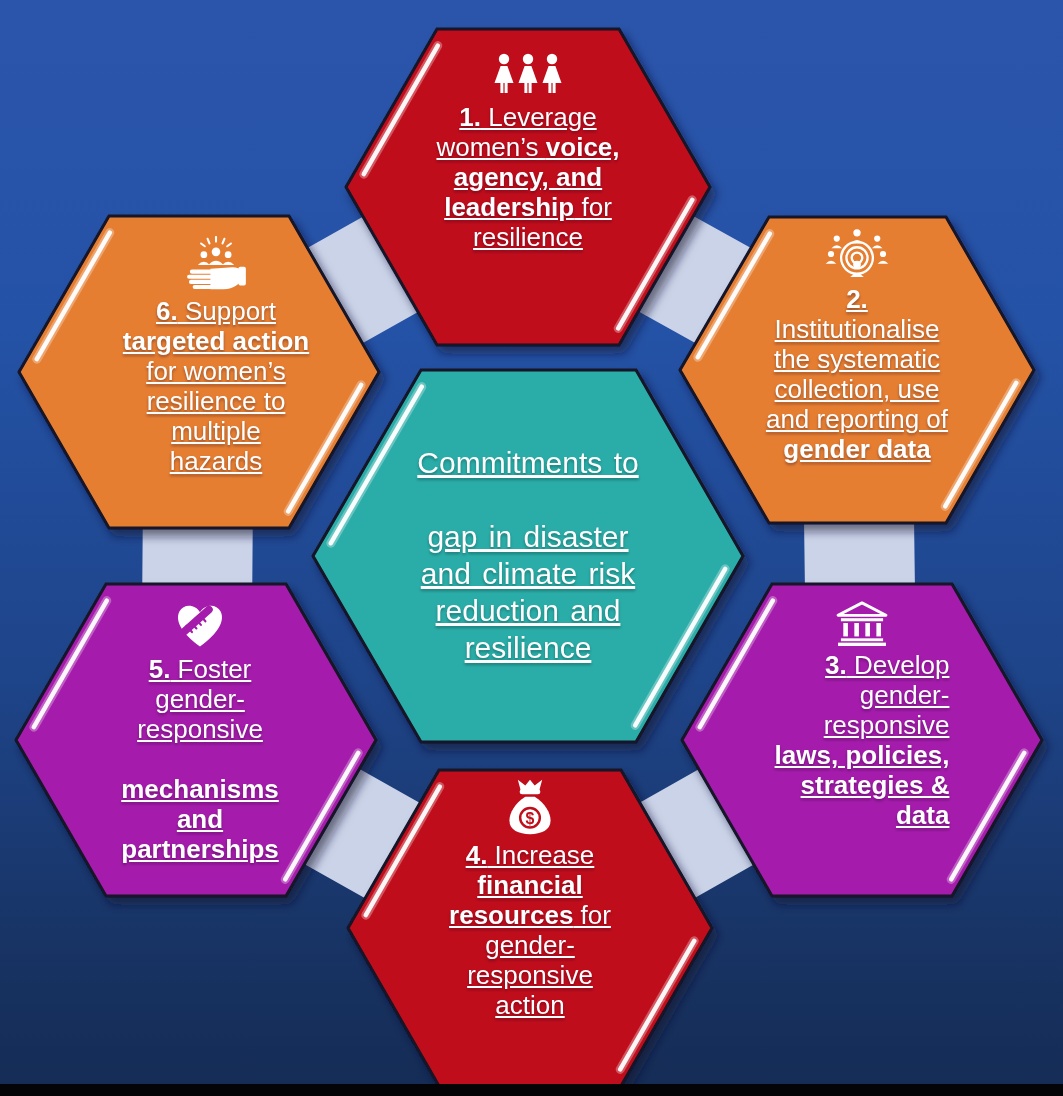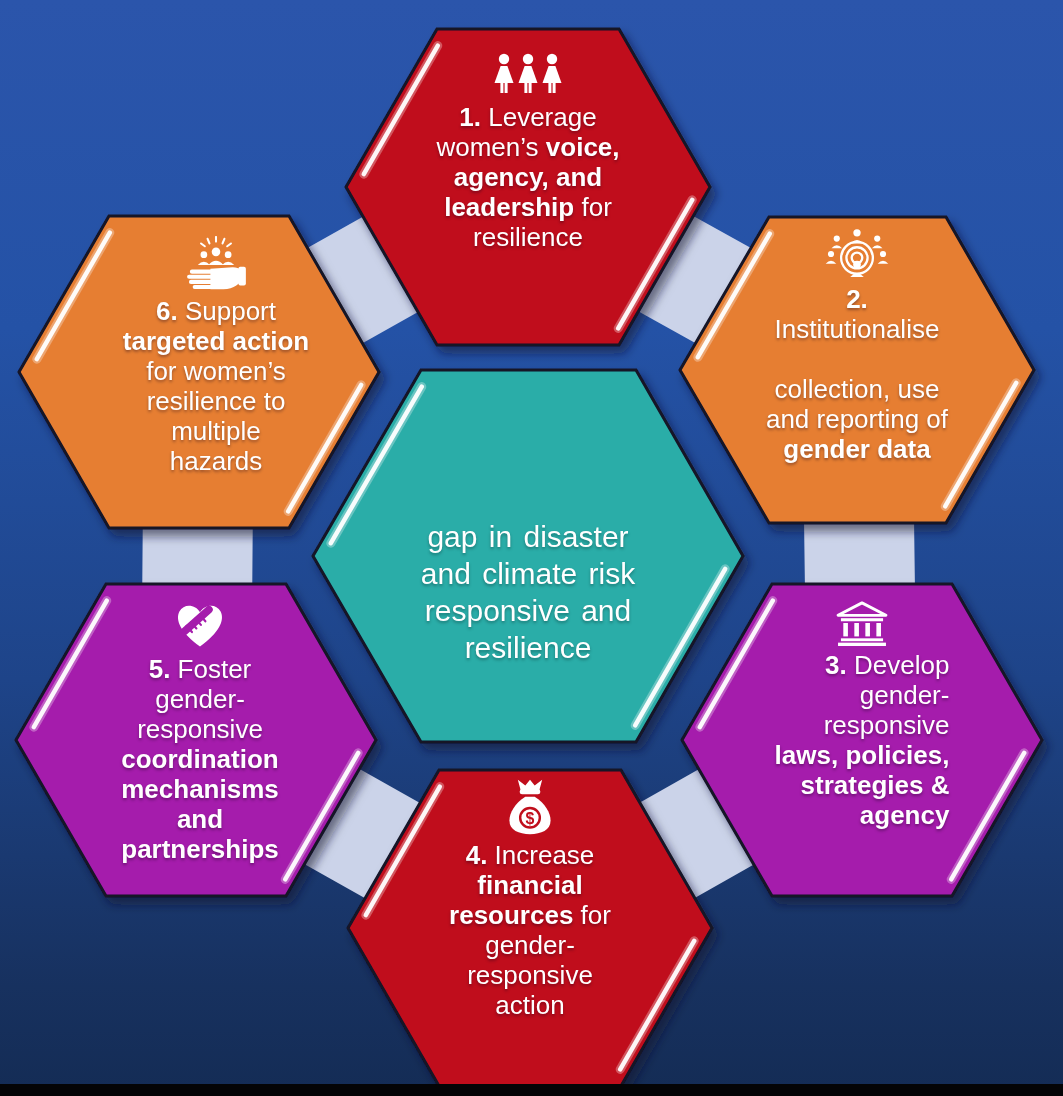--- a/index.html
+++ b/index.html
@@ -11,20 +11,21 @@
   svg.shapes{position:absolute;left:0;top:0;}
   .bottombar{position:absolute;left:0;bottom:0;width:100%;height:12px;}
   .hexlabel{
     position:absolute;display:flex;flex-direction:column;align-items:center;
     text-align:center;color:#FFFFFF;
   }
   .hexlabel .icon{flex:0 0 auto;margin-bottom:4px;}
   .hexlabel .txt{
     font-size:26px;line-height:30px;
     text-shadow:0 2px 3px rgba(20,0,25,.38);
+    text-decoration:underline;
   }
   .hexlabel .txt .b{font-weight:bold;}
   #lc{justify-content:center;}
   #lc .txt{font-size:30px;line-height:37px;word-spacing:3px;text-shadow:0 2px 3px rgba(0,30,30,.35);}
 </style>
 </head>
 <body>
 
 <div class="stage">
 
@@ -123,37 +124,37 @@
         <circle cx="57" cy="11" r="3.2"></circle>
           <path d="M51.5,21 Q57,15 62.5,21 Z"></path>
         <circle cx="9" cy="27" r="3.2"></circle>
           <path d="M3.5,37 Q9,31 14.5,37 Z"></path>
         <circle cx="63" cy="27" r="3.2"></circle>
           <path d="M57.5,37 Q63,31 68.5,37 Z"></path>
         <circle cx="36" cy="38" r="4"></circle>
           <path d="M29,51 Q36,43 43,51 Z"></path>
       </g>
     </svg>
-    <div class="txt"><span class="b">2.</span><br><span>Institutionalise</span><br><br><span>collection, use</span><br><span>and reporting of</span><br><span class="b">gender data</span></div>
+    <div class="txt"><span class="b">2.</span><br><span>Institutionalise</span><br><span>the systematic</span><br><span>collection, use</span><br><span>and reporting of</span><br><span class="b">gender data</span></div>
   </div>
 
   <div class="hexlabel" id="l3" style="left:747px;top:600px;width:230px;text-align:right;">
     <svg class="icon" width="58" height="46" viewBox="0 0 60 48">
       <polygon points="30,3 55,16 5,16" fill="none" stroke="#fff" stroke-width="3" stroke-linejoin="round"></polygon>
       <g fill="#fff">
         <rect x="8" y="19" width="44" height="3.2"></rect>
         <rect x="10.5" y="24" width="4.8" height="14"></rect>
           <rect x="22" y="24" width="4.8" height="14"></rect>
         <rect x="33.5" y="24" width="4.8" height="14"></rect>
           <rect x="45" y="24" width="4.8" height="14"></rect>
         <rect x="8" y="40" width="44" height="3"></rect>
           <rect x="5" y="44.5" width="50" height="3.5"></rect>
       </g>
     </svg>
-    <div class="txt"><span class="b">3.</span><span> Develop</span><br><span>gender-</span><br><span>responsive</span><br><span class="b">laws, policies,</span><br><span class="b">strategies &amp;</span><br><span class="b">agency</span></div>
+    <div class="txt"><span class="b">3.</span><span> Develop</span><br><span>gender-</span><br><span>responsive</span><br><span class="b">laws, policies,</span><br><span class="b">strategies &amp;</span><br><span class="b">data</span></div>
   </div>
 
   <div class="hexlabel" id="l4" style="left:400px;top:778px;width:260px;">
     <svg class="icon" width="52" height="58" viewBox="0 0 54 62">
       <g fill="#fff">
         <path d="M17,13 L14,2 L22,8 L27,2 L32,8 L40,2 L37,13 Z"></path>
         <rect x="16" y="12" width="22" height="5.5" rx="2.5"></rect>
         <path d="M22,20 C11,27 5,37 5,45.5 C5,56 15,60 27,60 C39,60 49,56 49,45.5 C49,37 43,27 32,20 Z"></path>
       </g>
       <circle cx="27" cy="42.5" r="10.5" fill="#fff" stroke-width="2.6" stroke="#C00F1C"></circle>
@@ -166,21 +167,21 @@
     <svg class="icon" width="60" height="52" viewBox="0 0 64 58">
       <path d="M32,54 C11,39 4,25 9,15 C14,6 27,7 32,16 C37,7 50,6 55,15 C60,25 53,39 32,54 Z" fill="#fff"></path>
       <g fill="none" stroke-linecap="round" stroke="#A51CAC">
         <line x1="15" y1="37" x2="42" y2="13" stroke-width="8.5"></line>
         <line x1="17" y1="31" x2="23" y2="38" stroke-width="2.4"></line>
         <line x1="22" y1="27" x2="28" y2="34" stroke-width="2.4"></line>
         <line x1="27" y1="23" x2="33" y2="30" stroke-width="2.4"></line>
         <line x1="32" y1="19" x2="38" y2="26" stroke-width="2.4"></line>
       </g>
     </svg>
-    <div class="txt"><span class="b">5.</span><span> Foster</span><br><span>gender-</span><br><span>responsive</span><br><span class="b">coordination</span><br><span class="b">mechanisms</span><br><span class="b">and</span><br><span class="b">partnerships</span></div>
+    <div class="txt"><span class="b">5.</span><span> Foster</span><br><span>gender-</span><br><span>responsive</span><br><br><span class="b">mechanisms</span><br><span class="b">and</span><br><span class="b">partnerships</span></div>
   </div>
 
   <div class="hexlabel" id="l6" style="left:96px;top:236px;width:240px;">
     <svg class="icon" width="64" height="56" viewBox="0 0 68 60">
       <g stroke="#fff" stroke-width="2.2" stroke-linecap="round">
         <line x1="34" y1="1" x2="34" y2="6"></line>
           <line x1="25" y1="3" x2="27" y2="8"></line>
         <line x1="43" y1="3" x2="41" y2="8"></line>
           <line x1="18" y1="8" x2="22" y2="11"></line>
         <line x1="50" y1="8" x2="46" y2="11"></line>
@@ -197,17 +198,17 @@
         <rect x="5" y="47" width="26" height="4.4" rx="2.2"></rect>
         <rect x="9" y="52.5" width="22" height="4.2" rx="2.1"></rect>
         <path d="M28,35 L52,33.5 C60,33.5 63,38 62,44 C61,51 53,57 42,57 L28,57 Z"></path>
         <rect x="58" y="33" width="8" height="20" rx="2"></rect>
       </g>
     </svg>
     <div class="txt"><span class="b">6.</span><span> Support</span><br><span class="b">targeted action</span><br><span>for women’s</span><br><span>resilience to</span><br><span>multiple</span><br><span>hazards</span></div>
   </div>
 
   <div class="hexlabel" id="lc" style="left:388px;top:410px;width:280px;height:290px;">
-    <div class="txt"><br><br><span>gap in disaster</span><br><span>and climate risk</span><br><span>responsive and</span><br><span>resilience</span></div>
+    <div class="txt"><span>Commitments to</span><br><br><span>gap in disaster</span><br><span>and climate risk</span><br><span>reduction and</span><br><span>resilience</span></div>
   </div>
 
   <div class="bottombar" style="background: rgb(4, 4, 6);"></div>
 </div>
 
 </body></html>

